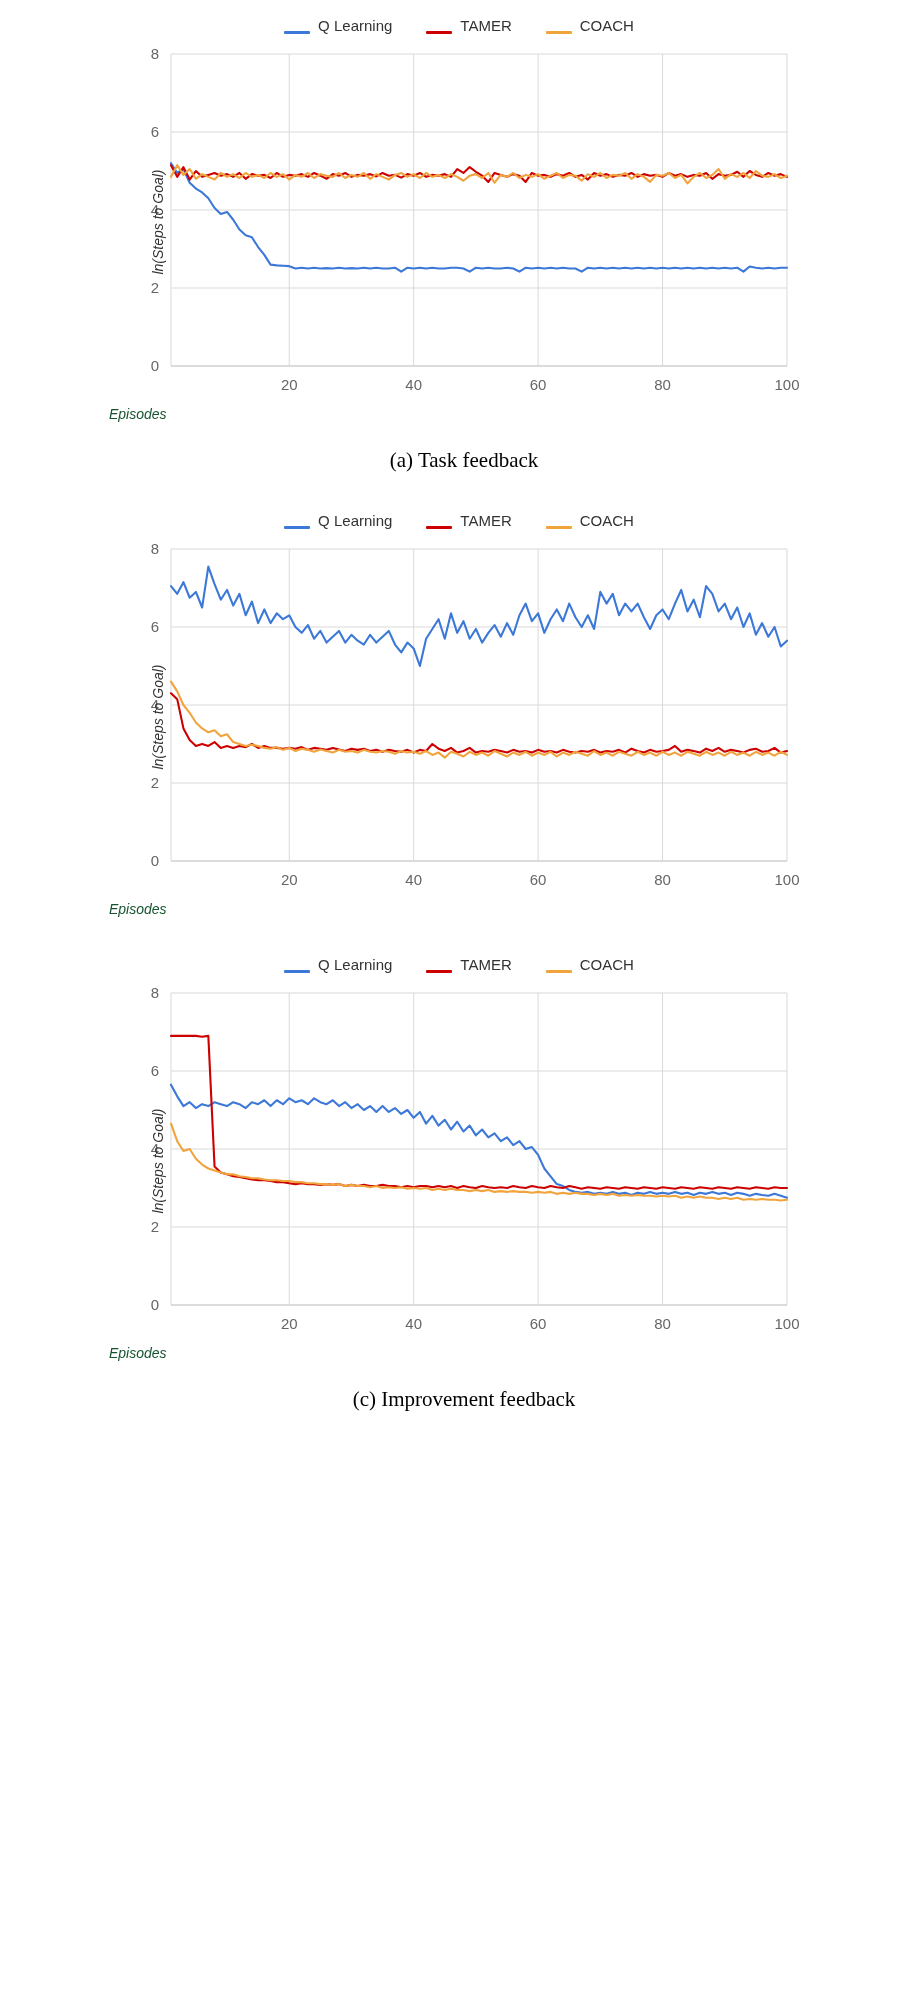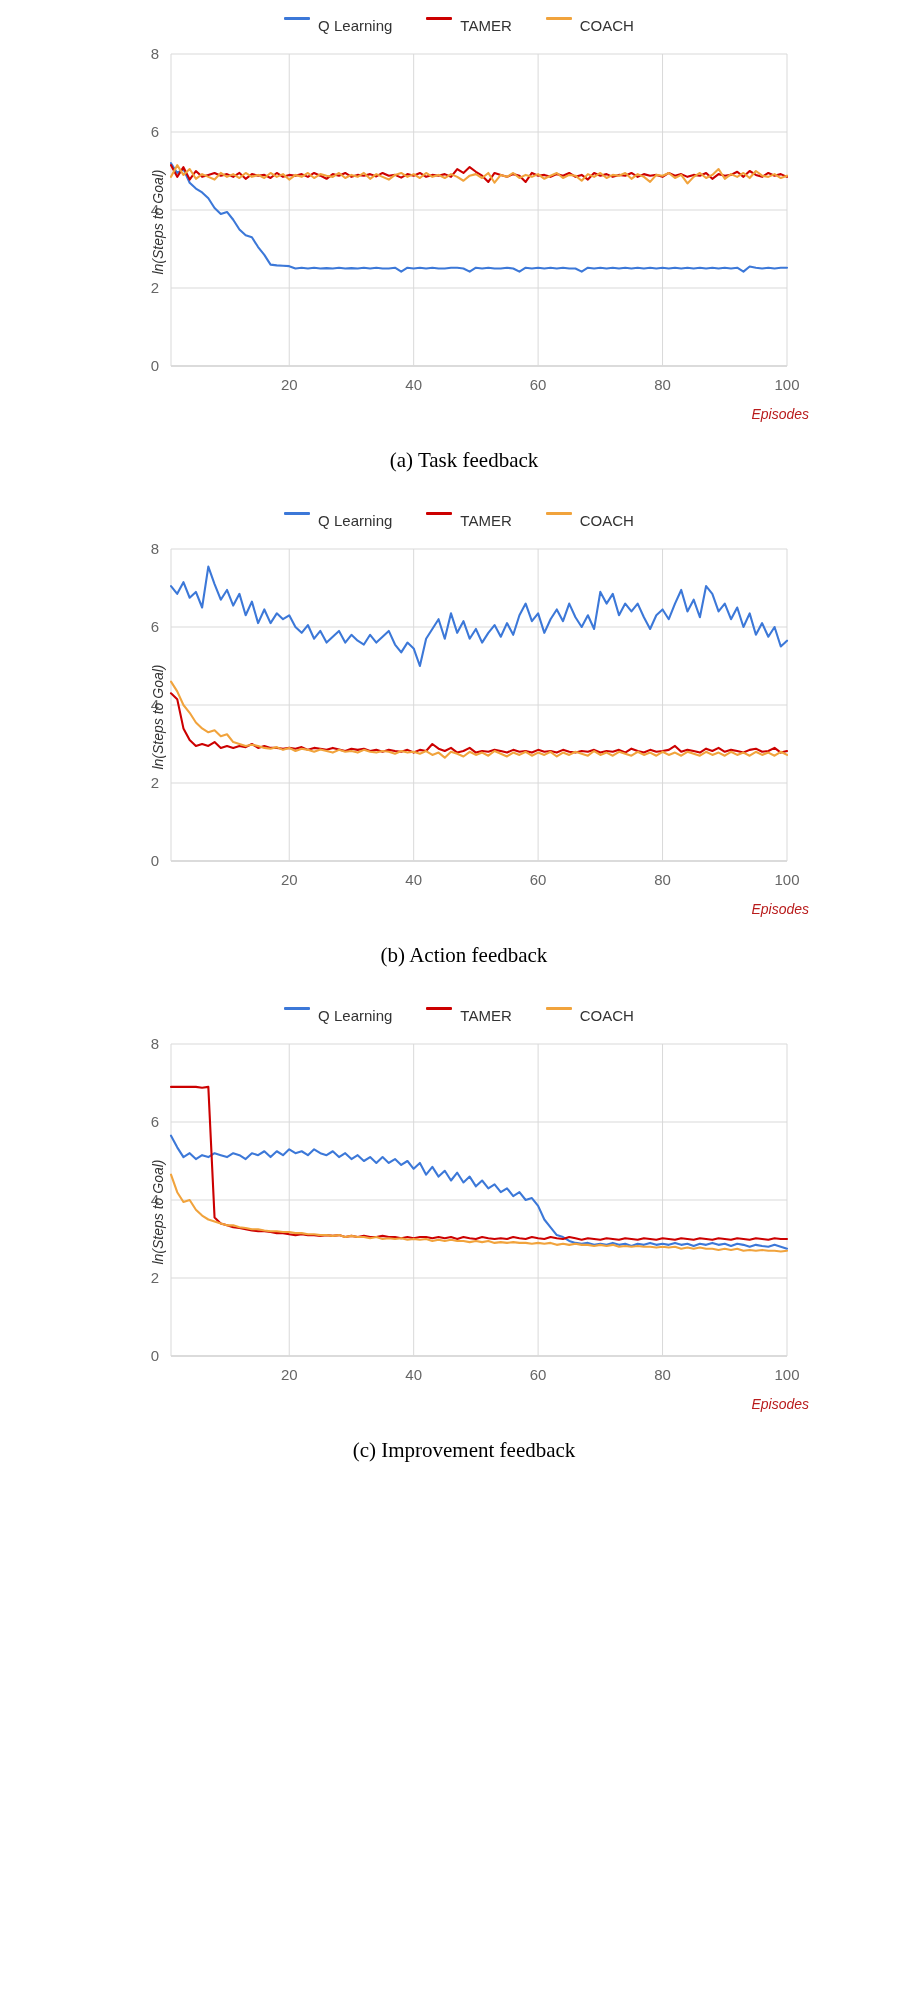--- a/index.html
+++ b/index.html
@@ -36,21 +36,21 @@
     align-items: center;
     gap: 34px;
     height: 34px;
     font-family: "Liberation Sans", sans-serif;
     font-size: 15px;
     color: #333333;
   }
   .legend-item {
     display: flex;
     flex-direction: row;
-    align-items: flex-start;
+    align-items: flex-end;
     gap: 8px;
   }
   .legend-swatch {
     width: 26px;
     height: 3px;
     border-radius: 1px;
     display: inline-block;
   }
   .legend-label {
     white-space: nowrap;
@@ -66,25 +66,25 @@
     top: 50%;
     transform: translateY(-50%) rotate(-90deg);
     transform-origin: center center;
     font-family: "Liberation Sans", sans-serif;
     font-size: 14px;
     font-style: italic;
     color: #333333;
     white-space: nowrap;
   }
   .x-axis-title {
-    text-align: right;
+    text-align: left;
     font-family: "Liberation Sans", sans-serif;
     font-size: 14px;
     font-style: italic;
-    color: #b91c1c;
+    color: #14532d;
     margin-top: 4px;
   }
   .caption {
     text-align: center;
     font-family: "Liberation Serif", serif;
     font-size: 21px;
     color: #000000;
     margin-top: 26px;
     margin-left: 10px;
   }
@@ -193,21 +193,20 @@
             <line x1="678" y1="12" x2="678" y2="324" class="grid-line"></line>
             <text x="678" y="348" text-anchor="middle" class="tick-text">100</text>
             <line x1="62" y1="12" x2="62" y2="324" class="grid-line"></line>
             <path d="M62.00 49.05 L68.22 56.85 L74.44 45.15 L80.67 60.75 L86.89 54.90 L93.11 70.50 L99.33 29.55 L105.56 47.10 L111.78 62.70 L118.00 52.95 L124.22 68.55 L130.44 56.85 L136.67 78.30 L142.89 64.65 L149.11 86.10 L155.33 72.45 L161.56 86.10 L167.78 76.35 L174.00 82.20 L180.22 78.30 L186.44 90.00 L192.67 95.85 L198.89 88.05 L205.11 101.70 L211.33 93.90 L217.56 105.60 L223.78 99.75 L230.00 93.90 L236.22 105.60 L242.44 97.80 L248.67 103.65 L254.89 107.55 L261.11 97.80 L267.33 105.60 L273.56 99.75 L279.78 93.90 L286.00 107.55 L292.22 115.35 L298.44 105.60 L304.67 111.45 L310.89 129.00 L317.11 101.70 L323.33 91.95 L329.56 82.20 L335.78 101.70 L342.00 76.35 L348.22 95.85 L354.44 84.15 L360.67 101.70 L366.89 91.95 L373.11 105.60 L379.33 95.85 L385.56 88.05 L391.78 99.75 L398.00 86.10 L404.22 97.80 L410.44 78.30 L416.67 66.60 L422.89 84.15 L429.11 76.35 L435.33 95.85 L441.56 82.20 L447.78 72.45 L454.00 84.15 L460.22 66.60 L466.44 80.25 L472.67 90.00 L478.89 78.30 L485.11 91.95 L491.33 54.90 L497.56 66.60 L503.78 56.85 L510.00 78.30 L516.22 66.60 L522.44 74.40 L528.67 66.60 L534.89 80.25 L541.11 91.95 L547.33 78.30 L553.56 72.45 L559.78 82.20 L566.00 66.60 L572.22 52.95 L578.44 74.40 L584.67 62.70 L590.89 80.25 L597.11 49.05 L603.33 56.85 L609.56 74.40 L615.78 66.60 L622.00 82.20 L628.22 70.50 L634.44 90.00 L640.67 76.35 L646.89 97.80 L653.11 86.10 L659.33 99.75 L665.56 90.00 L671.78 109.50 L678.00 103.65" class="series-path" stroke="#3c78d8"></path>
             <path d="M62.00 156.30 L68.22 162.15 L74.44 191.40 L80.67 203.10 L86.89 208.95 L93.11 207.00 L99.33 208.95 L105.56 205.05 L111.78 210.90 L118.00 208.95 L124.22 210.90 L130.44 208.95 L136.67 210.12 L142.89 207.00 L149.11 210.90 L155.33 208.95 L161.56 210.90 L167.78 210.90 L174.00 211.68 L180.22 210.90 L186.44 211.68 L192.67 210.12 L198.89 212.85 L205.11 210.90 L211.33 211.68 L217.56 212.85 L223.78 210.90 L230.00 212.46 L236.22 214.02 L242.44 211.68 L248.67 212.85 L254.89 211.68 L261.11 214.02 L267.33 212.85 L273.56 214.80 L279.78 212.85 L286.00 214.02 L292.22 214.80 L298.44 212.85 L304.67 215.58 L310.89 212.85 L317.11 214.02 L323.33 207.00 L329.56 211.68 L335.78 214.02 L342.00 210.90 L348.22 215.58 L354.44 214.02 L360.67 210.90 L366.89 215.58 L373.11 214.02 L379.33 214.80 L385.56 212.85 L391.78 214.02 L398.00 215.58 L404.22 212.85 L410.44 214.80 L416.67 214.02 L422.89 215.58 L429.11 212.85 L435.33 214.80 L441.56 214.02 L447.78 215.58 L454.00 212.85 L460.22 214.80 L466.44 215.58 L472.67 214.02 L478.89 214.80 L485.11 212.85 L491.33 215.58 L497.56 214.02 L503.78 214.80 L510.00 212.85 L516.22 215.58 L522.44 211.68 L528.67 214.02 L534.89 215.58 L541.11 212.85 L547.33 214.80 L553.56 214.02 L559.78 212.85 L566.00 208.95 L572.22 214.80 L578.44 212.85 L584.67 214.02 L590.89 215.58 L597.11 211.68 L603.33 214.02 L609.56 210.90 L615.78 214.80 L622.00 212.85 L628.22 214.02 L634.44 215.58 L640.67 212.85 L646.89 211.68 L653.11 214.80 L659.33 214.02 L665.56 210.90 L671.78 215.58 L678.00 214.02" class="series-path" stroke="#cc0000"></path>
             <path d="M62.00 144.60 L68.22 154.35 L74.44 168.00 L80.67 175.80 L86.89 185.55 L93.11 191.40 L99.33 195.30 L105.56 193.35 L111.78 199.20 L118.00 197.25 L124.22 205.05 L130.44 207.00 L136.67 208.95 L142.89 207.78 L149.11 208.95 L155.33 210.90 L161.56 211.68 L167.78 210.12 L174.00 212.85 L180.22 210.90 L186.44 214.02 L192.67 211.68 L198.89 212.85 L205.11 214.80 L211.33 212.46 L217.56 214.02 L223.78 215.58 L230.00 212.85 L236.22 214.80 L242.44 214.02 L248.67 215.58 L254.89 212.85 L261.11 214.80 L267.33 215.58 L273.56 214.02 L279.78 214.80 L286.00 216.75 L292.22 214.02 L298.44 215.58 L304.67 214.80 L310.89 216.75 L317.11 214.02 L323.33 217.92 L329.56 215.58 L335.78 220.65 L342.00 214.80 L348.22 216.75 L354.44 219.48 L360.67 214.80 L366.89 217.92 L373.11 215.58 L379.33 218.70 L385.56 214.02 L391.78 216.75 L398.00 219.48 L404.22 215.58 L410.44 217.92 L416.67 214.80 L422.89 218.70 L429.11 215.58 L435.33 217.92 L441.56 214.80 L447.78 219.48 L454.00 215.58 L460.22 217.92 L466.44 214.80 L472.67 216.75 L478.89 218.70 L485.11 214.02 L491.33 217.92 L497.56 215.58 L503.78 218.70 L510.00 214.80 L516.22 216.75 L522.44 218.70 L528.67 214.80 L534.89 217.92 L541.11 215.58 L547.33 218.70 L553.56 214.80 L559.78 217.92 L566.00 215.58 L572.22 218.70 L578.44 214.80 L584.67 216.75 L590.89 218.70 L597.11 214.80 L603.33 217.92 L609.56 215.58 L615.78 218.70 L622.00 214.80 L628.22 217.92 L634.44 215.58 L640.67 218.70 L646.89 214.80 L653.11 217.92 L659.33 215.58 L665.56 218.70 L671.78 214.80 L678.00 217.92" class="series-path" stroke="#f1a33c"></path>
           </svg>
       </div>
       <div class="x-axis-title">Episodes</div>
     </div>
-    <div class="caption">(b) Action feedback</div>
   </div>
 
   <div class="figure-block" style="margin-top:30px;">
     <div class="chart-wrap">
       <div class="legend">
         <div class="legend-item">
           <span class="legend-swatch" style="background:#3c78d8"></span>
           <span class="legend-label">Q Learning</span>
         </div>
         <div class="legend-item">

